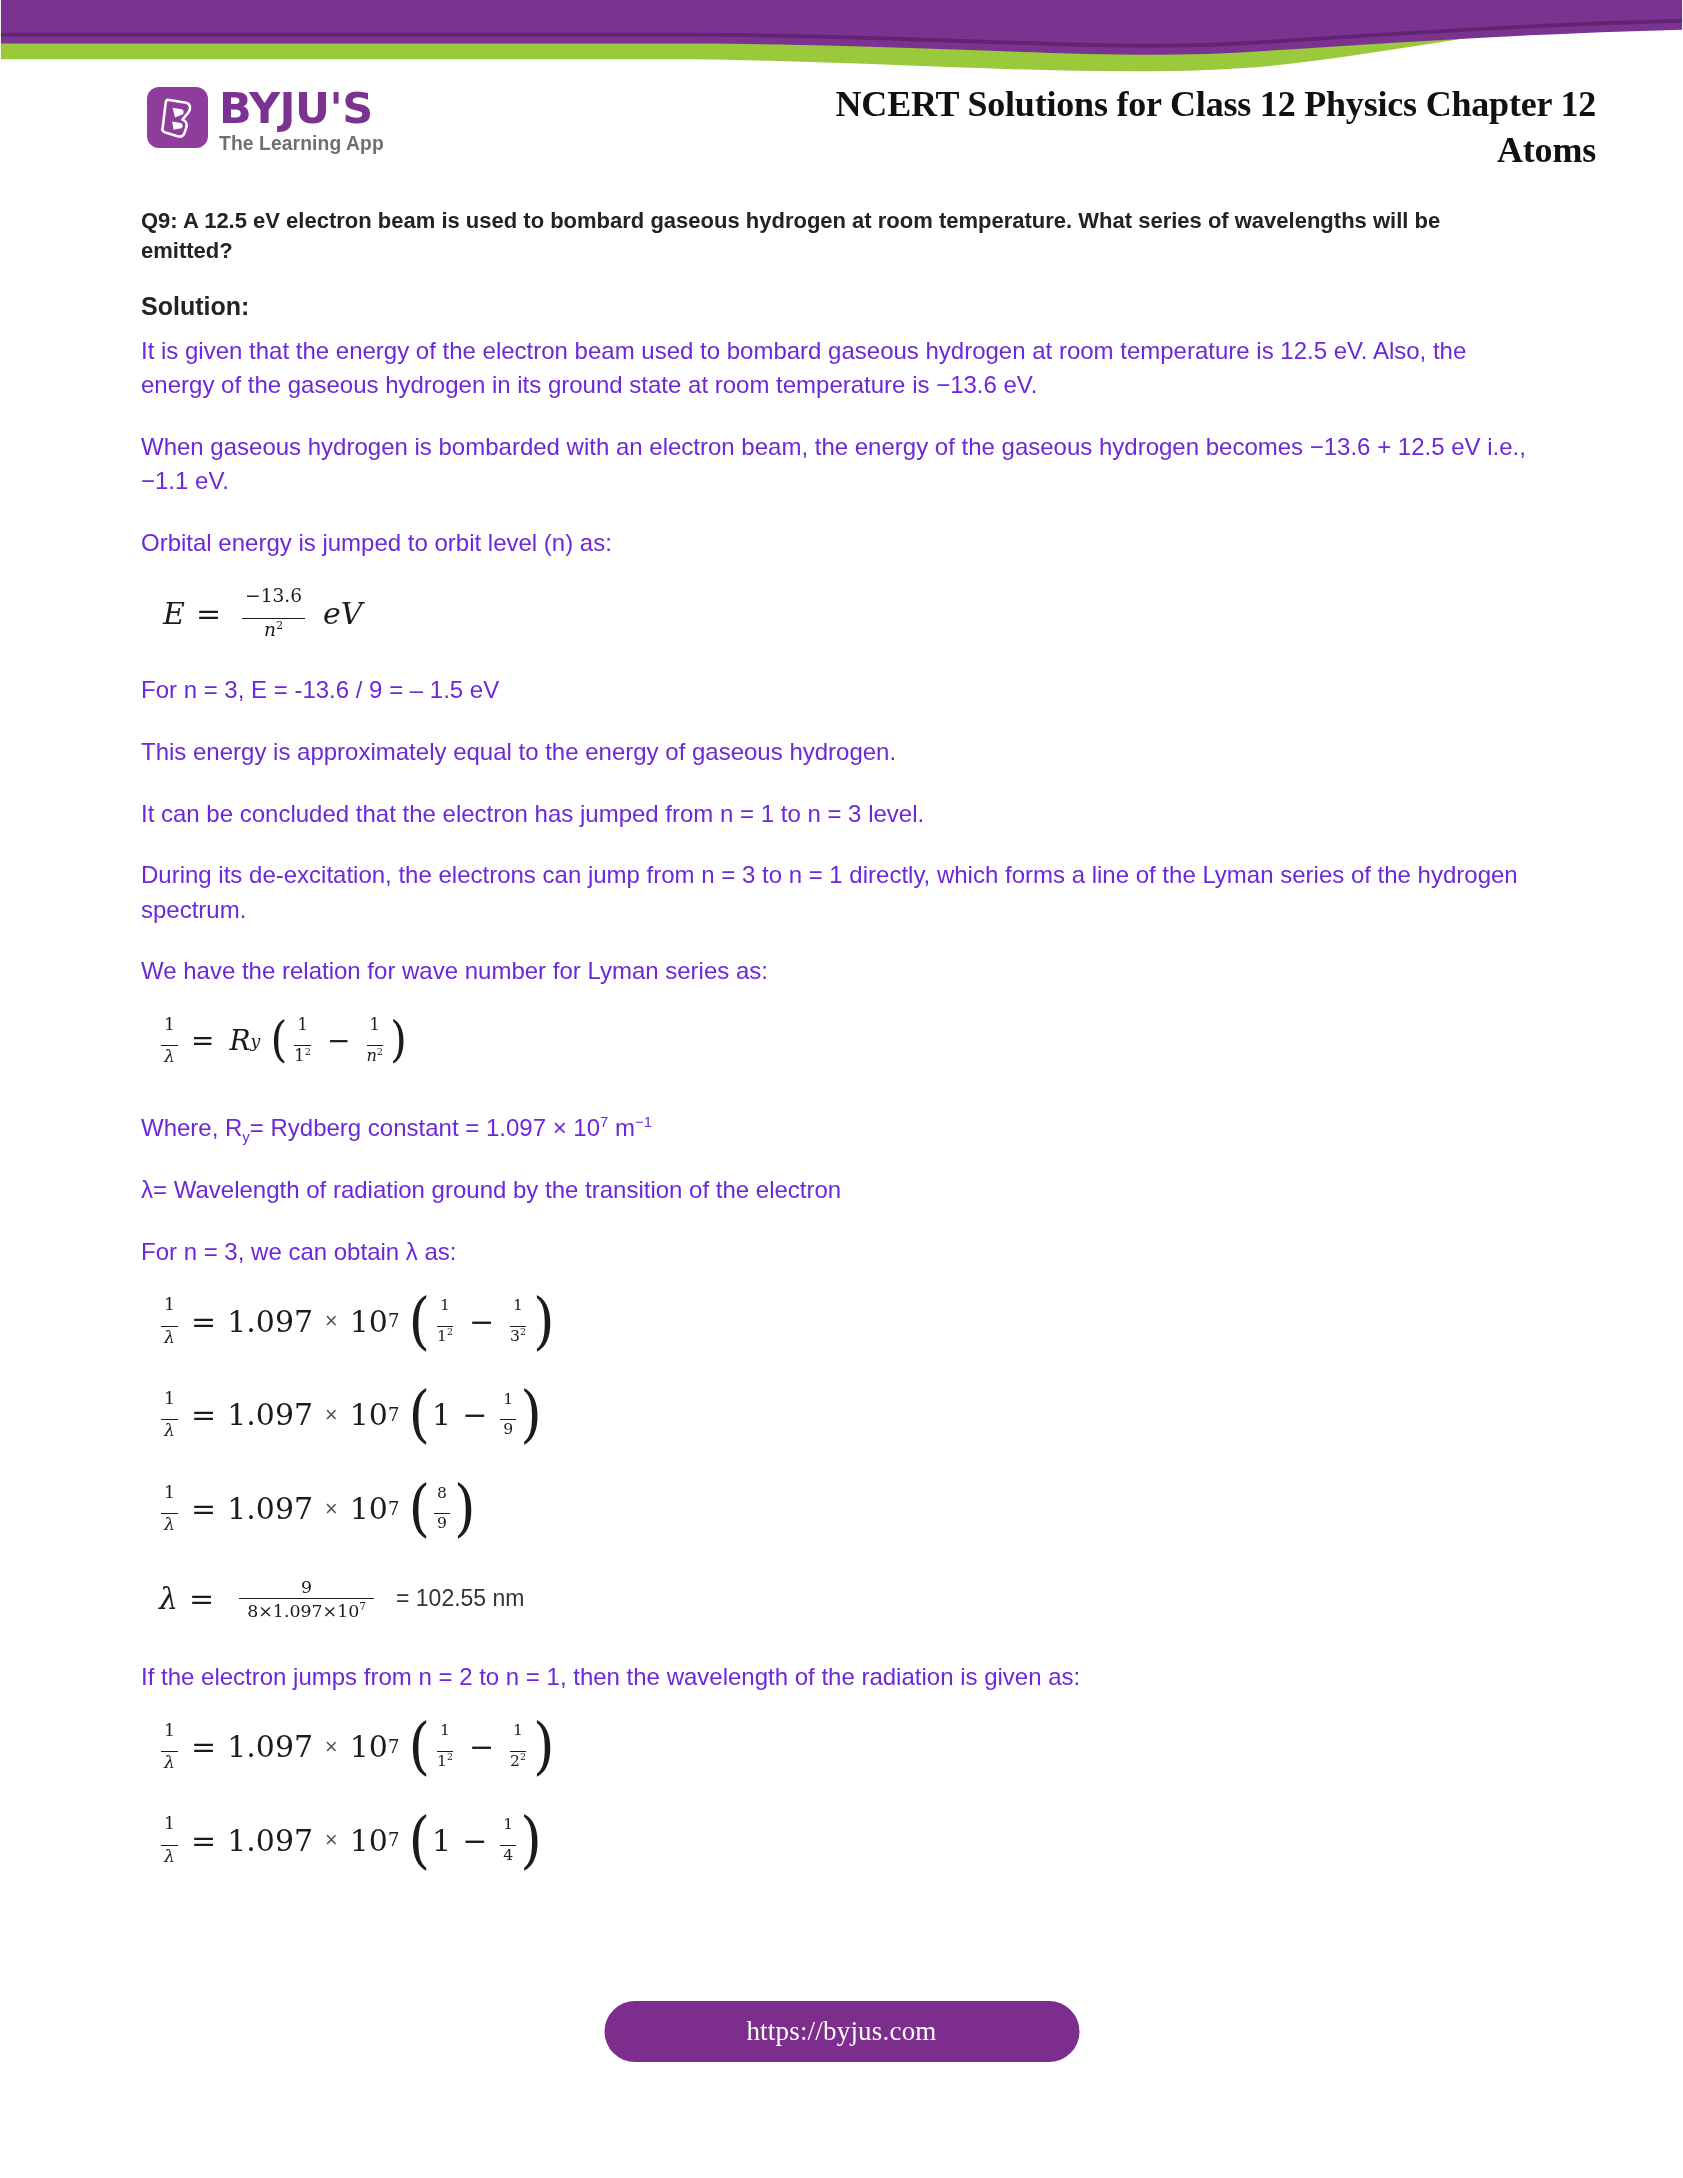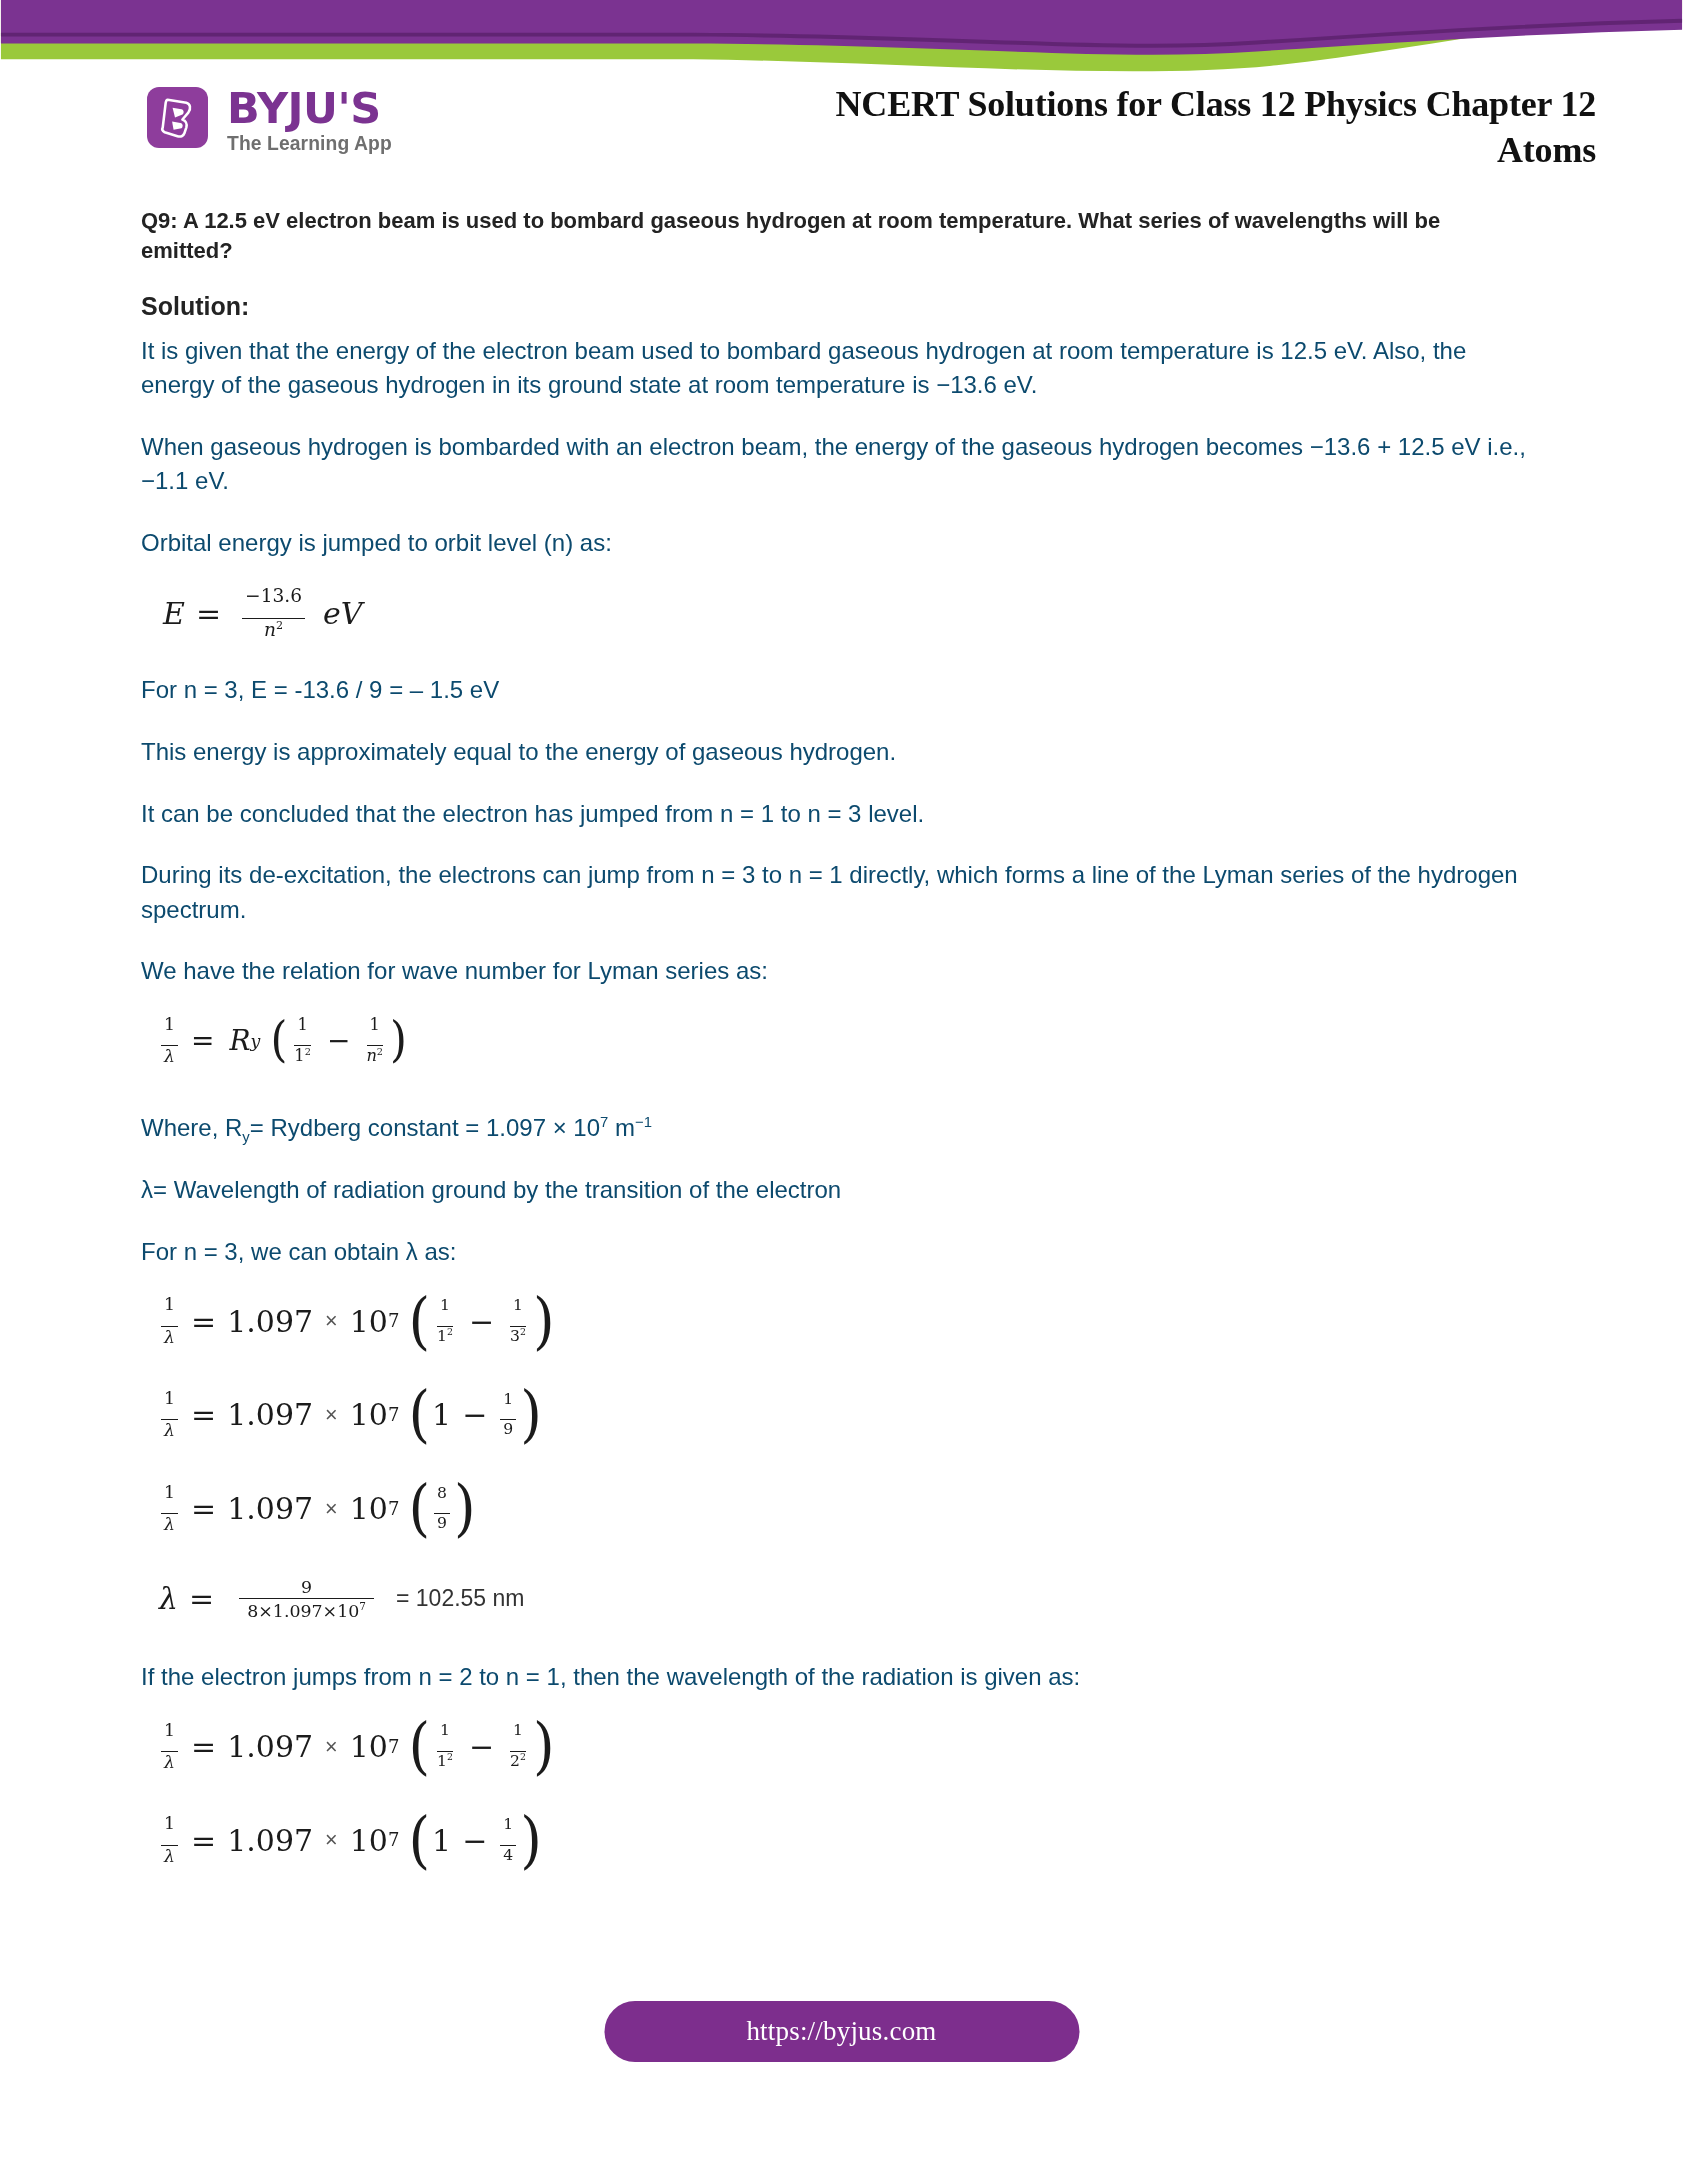--- a/index.html
+++ b/index.html
@@ -26,21 +26,20 @@
   }
   .header-bands svg { display: block; }
 
   
   .logo {
     position: absolute;
     left: 147px;
     top: 87px;
     display: flex;
     align-items: flex-start;
-    gap: 8px;
   }
   .logo-mark {
     width: 61px;
     height: 61px;
     border-radius: 12px;
     background: #8e3d9c;
     position: relative;
     flex: 0 0 auto;
     margin-right: 11px;
   }
@@ -102,21 +101,21 @@
   .sol-heading {
     font-size: 25px;
     font-weight: bold;
     line-height: 1.35;
     color: #232323;
     margin: 0 0 10px 0;
   }
   p.para {
     font-size: 24px;
     line-height: 1.44;
-    color: #0c4a6e;
+    color: #6d28d9;
     margin: 4px 0 27px 0;
     max-width: 1386px;
   }
 
   sup.sm { font-size: 0.62em; vertical-align: super; line-height: 0; }
   sub.sm { font-size: 0.62em; vertical-align: sub; line-height: 0; }
 
   
   .math {
     font-family: "DejaVu Serif", serif;

